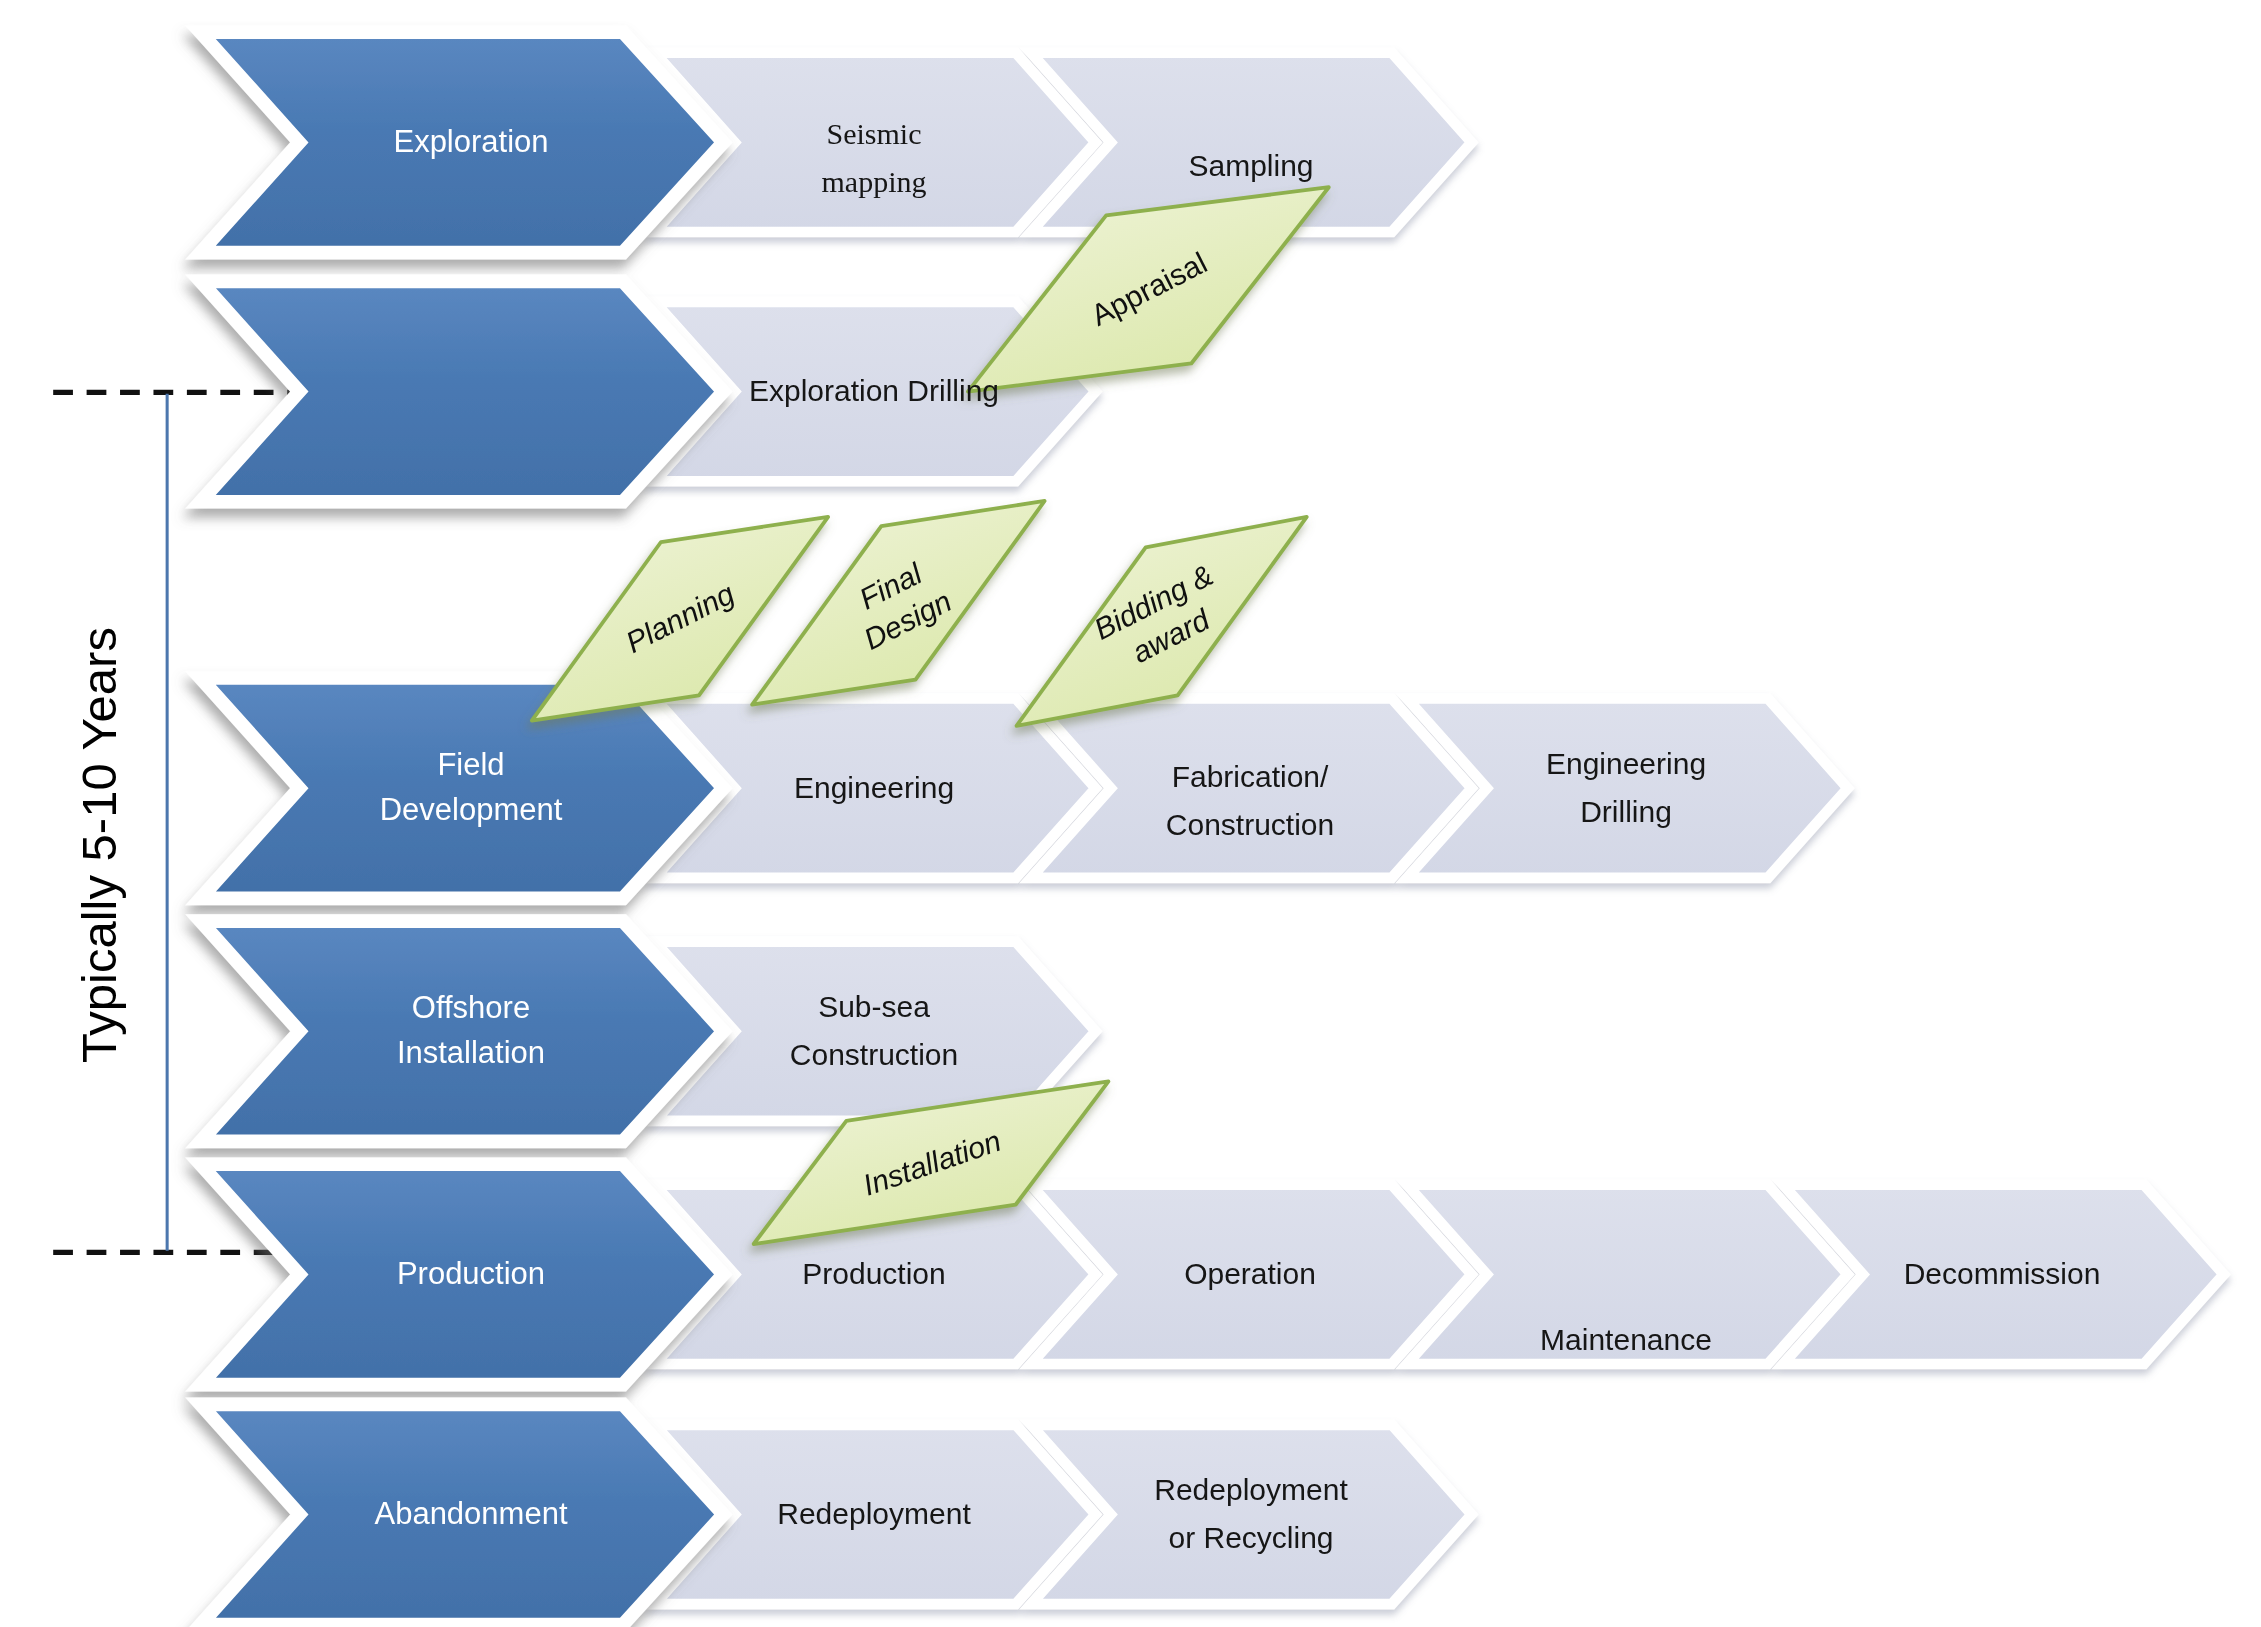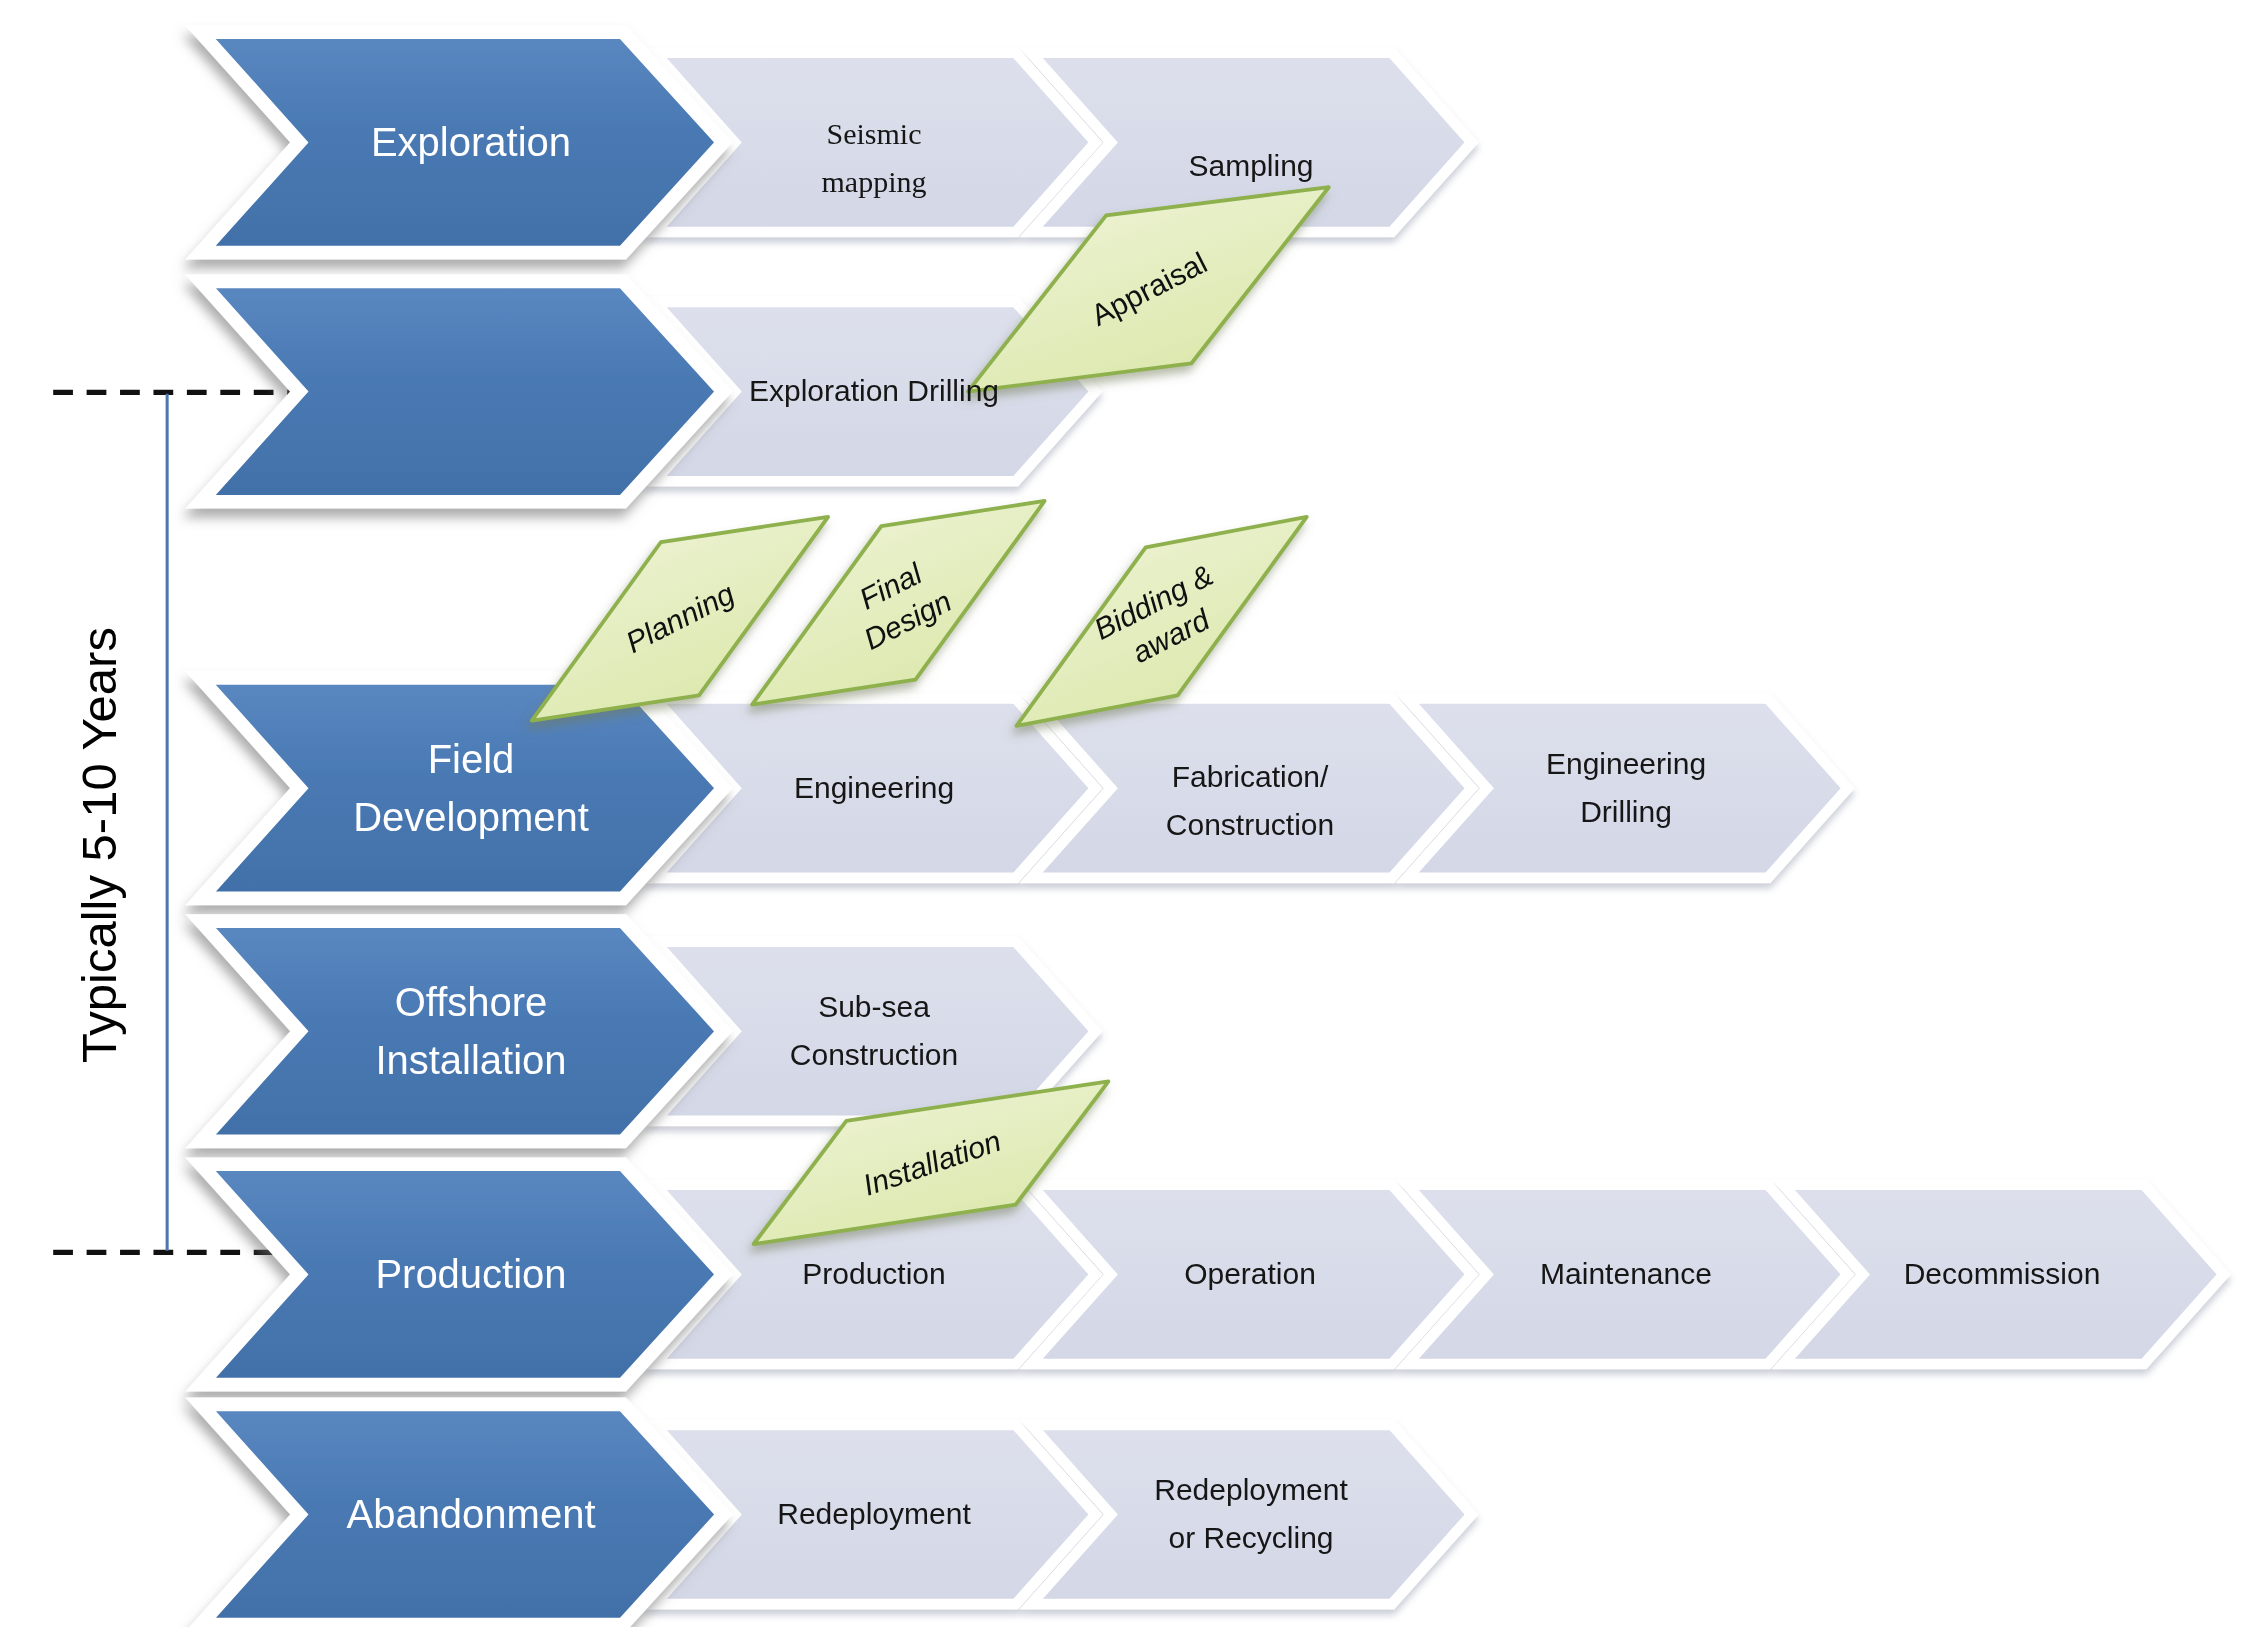--- a/index.html
+++ b/index.html
@@ -14,21 +14,21 @@
   .layer{position:absolute;left:0;top:0;}
   .lbl{
     position:absolute;
     display:flex;
     align-items:center;
     justify-content:center;
     text-align:center;
     transform:translate(-50%,-50%);
     pointer-events:none;
   }
-  .blue-lbl{color:#ffffff;font-size:40px;line-height:1.45;}
+  .blue-lbl{color:#ffffff;font-size:31px;line-height:1.45;}
   .gray-lbl{color:#161616;font-size:30px;line-height:1.6;}
   .green-lbl{color:#101010;font-size:30px;font-style:italic;line-height:1.25;}
   .green-lbl.upright{font-style:normal;}
   .vertical-lbl{
     position:absolute;
     transform:translate(-50%,-50%) rotate(-90deg);
     white-space:nowrap;
     font-size:49px;
     color:#000000;
   }
@@ -112,21 +112,21 @@
 
   <div class="lbl gray-lbl" style="left:874px;top:158px;width:198px;font-family:Liberation Serif, serif;">Seismic mapping</div>
   <div class="lbl gray-lbl" style="left:1251px;top:142px;width:319px;margin-top:24px;">Sampling</div>
   <div class="lbl gray-lbl" style="left:874px;top:391px;width:251px;">Exploration Drilling</div>
   <div class="lbl gray-lbl" style="left:874px;top:788px;width:319px;">Engineering</div>
   <div class="lbl gray-lbl" style="left:1250px;top:788px;width:258px;margin-top:13px;">Fabrication/ Construction</div>
   <div class="lbl gray-lbl" style="left:1626px;top:788px;width:236px;">Engineering Drilling</div>
   <div class="lbl gray-lbl" style="left:874px;top:1031px;width:251px;">Sub-sea Construction</div>
   <div class="lbl gray-lbl" style="left:874px;top:1274px;width:319px;">Production</div>
   <div class="lbl gray-lbl" style="left:1250px;top:1274px;width:319px;">Operation</div>
-  <div class="lbl gray-lbl" style="left:1626px;top:1274px;width:319px;">Maintenance</div>
+  <div class="lbl gray-lbl" style="left:1626px;top:1340px;width:319px;">Maintenance</div>
   <div class="lbl gray-lbl" style="left:2002px;top:1274px;width:319px;">Decommission</div>
   <div class="lbl gray-lbl" style="left:874px;top:1514px;width:334px;">Redeployment</div>
   <div class="lbl gray-lbl" style="left:1251px;top:1514px;width:228px;">Redeployment or Recycling</div>
 
   <div class="lbl green-lbl upright" style="left:1149px;top:289px;width:228px;transform:translate(-50%,-50%) rotate(-27deg);">Appraisal</div>
   <div class="lbl green-lbl" style="left:680px;top:618px;width:228px;transform:translate(-50%,-50%) rotate(-27deg);">Planning</div>
   <div class="lbl green-lbl" style="left:899px;top:603px;width:137px;transform:translate(-50%,-50%) rotate(-27deg);">Final Design</div>
   <div class="lbl green-lbl" style="left:1162px;top:619px;width:167px;transform:translate(-50%,-50%) rotate(-27deg);">Bidding &amp; award</div>
   <div class="lbl green-lbl" style="left:932px;top:1163px;width:258px;transform:translate(-50%,-50%) rotate(-19deg);">Installation</div>
 

